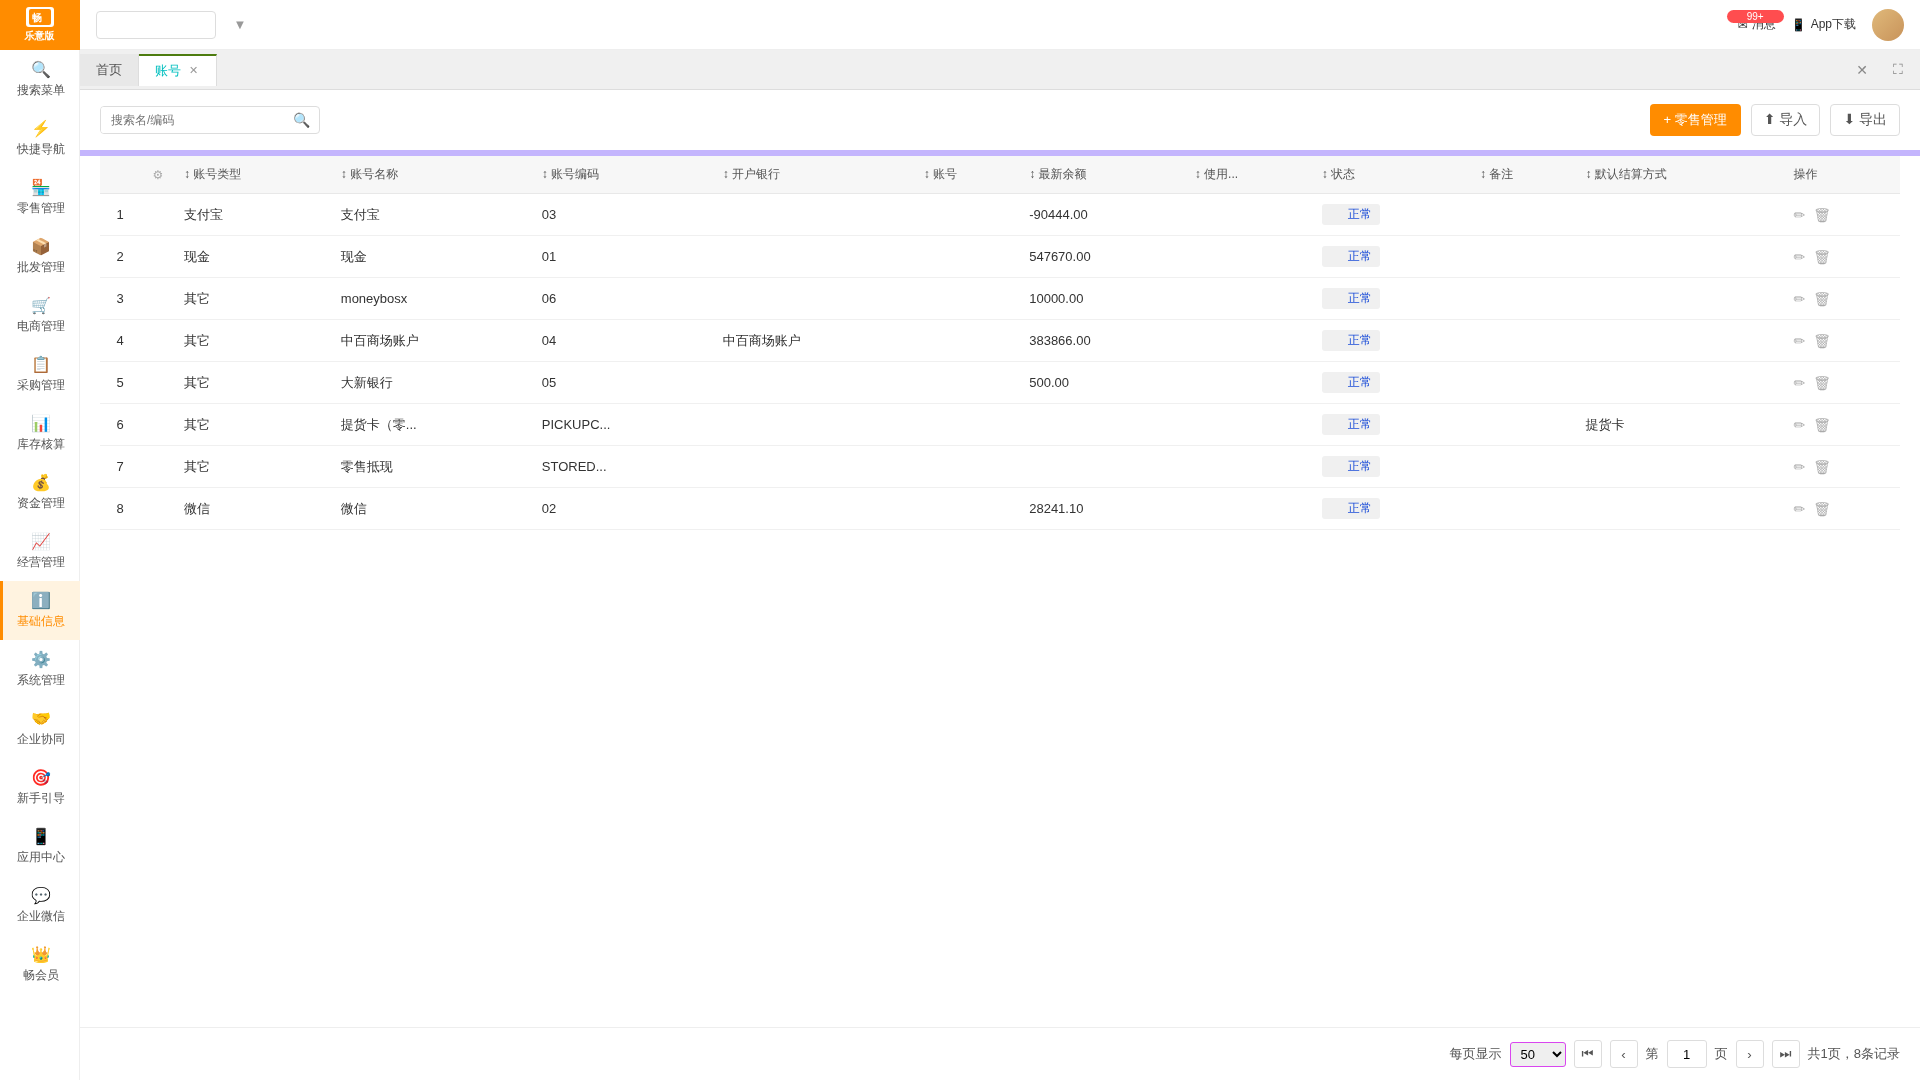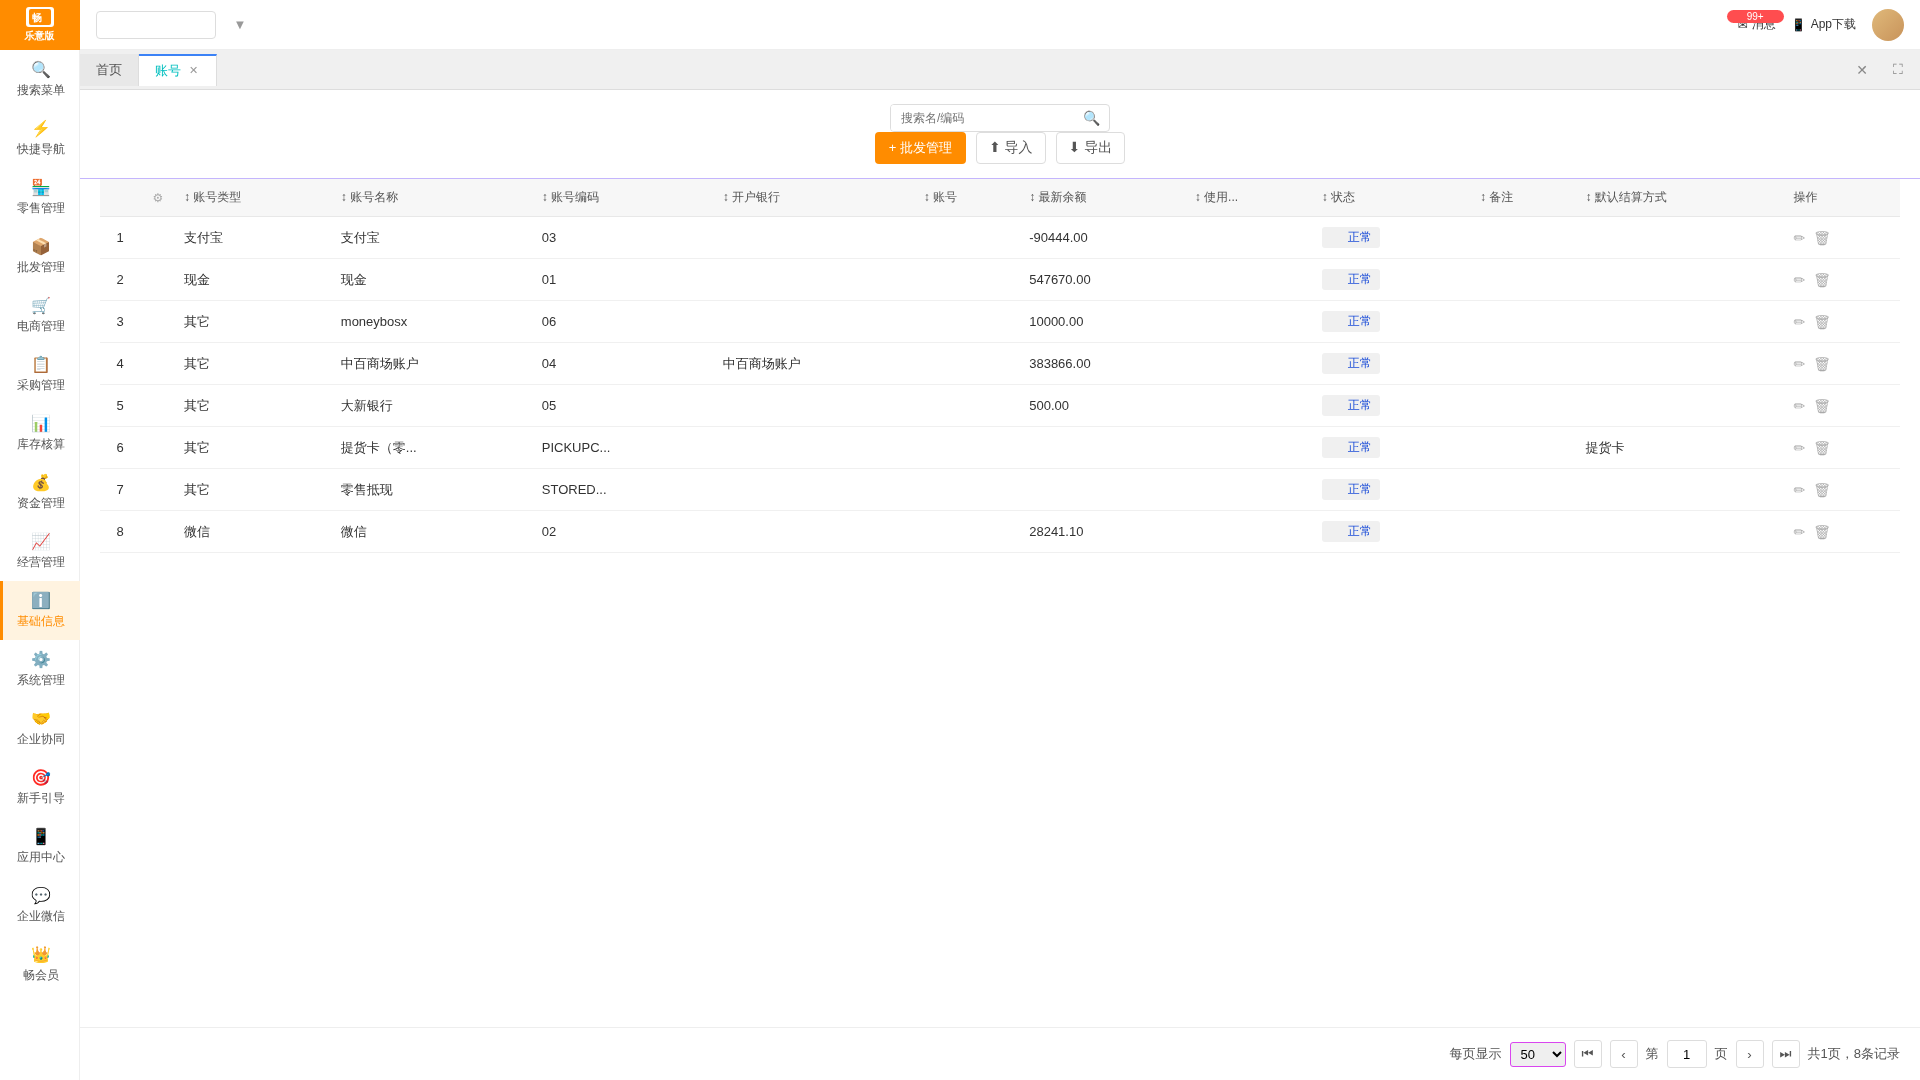--- a/index.html
+++ b/index.html
@@ -147,21 +147,21 @@
       gap: 6px;
       cursor: pointer;
       font-size: 13px;
       color: #555;
       border-right: 1px solid #ddd;
       background: #e8e8e8;
     }
     .tab.active {
       background: white;
       color: #00bfbf;
-      border-top: 2px solid #3b82f6;
+      border-top: 2px solid #4d7c0f;
       border-bottom: none;
     }
     .tab .close-tab {
       font-size: 11px;
       color: #999;
       cursor: pointer;
       padding: 2px;
     }
     .tab-controls {
       margin-left: auto;
@@ -187,25 +187,24 @@
       background: white;
       overflow: auto;
       display: flex;
       flex-direction: column;
     }
 
     
     .toolbar {
       display: flex;
       align-items: center;
-      justify-content: flex-end;
+      justify-content: space-between;
       padding: 14px 20px;
-      border-bottom: 1px solid #c4b5fd;
+      border-bottom: 6px solid #c4b5fd;
       flex-shrink: 0;
-      flex-direction: column;
     }
     .search-wrap {
       display: flex;
       align-items: center;
       border: 1px solid #ddd;
       border-radius: 4px;
       overflow: hidden;
       width: 220px;
     }
     .search-input {
@@ -448,21 +447,21 @@
   </div>
 
   <div class="content">
 
     <div class="toolbar">
       <div class="search-wrap">
         <input type="text" class="search-input" placeholder="搜索名/编码" style="">
         <button class="search-btn">🔍</button>
       </div>
       <div class="toolbar-right">
-        <button class="btn-add">+ 批发管理</button>
+        <button class="btn-add">+ 零售管理</button>
         <button class="btn-import">⬆ 导入</button>
         <button class="btn-export">⬇ 导出</button>
       </div>
     </div>
 
     <div class="table-wrap">
       <table>
         <thead>
           <tr>
             <th class="col-no"></th>

